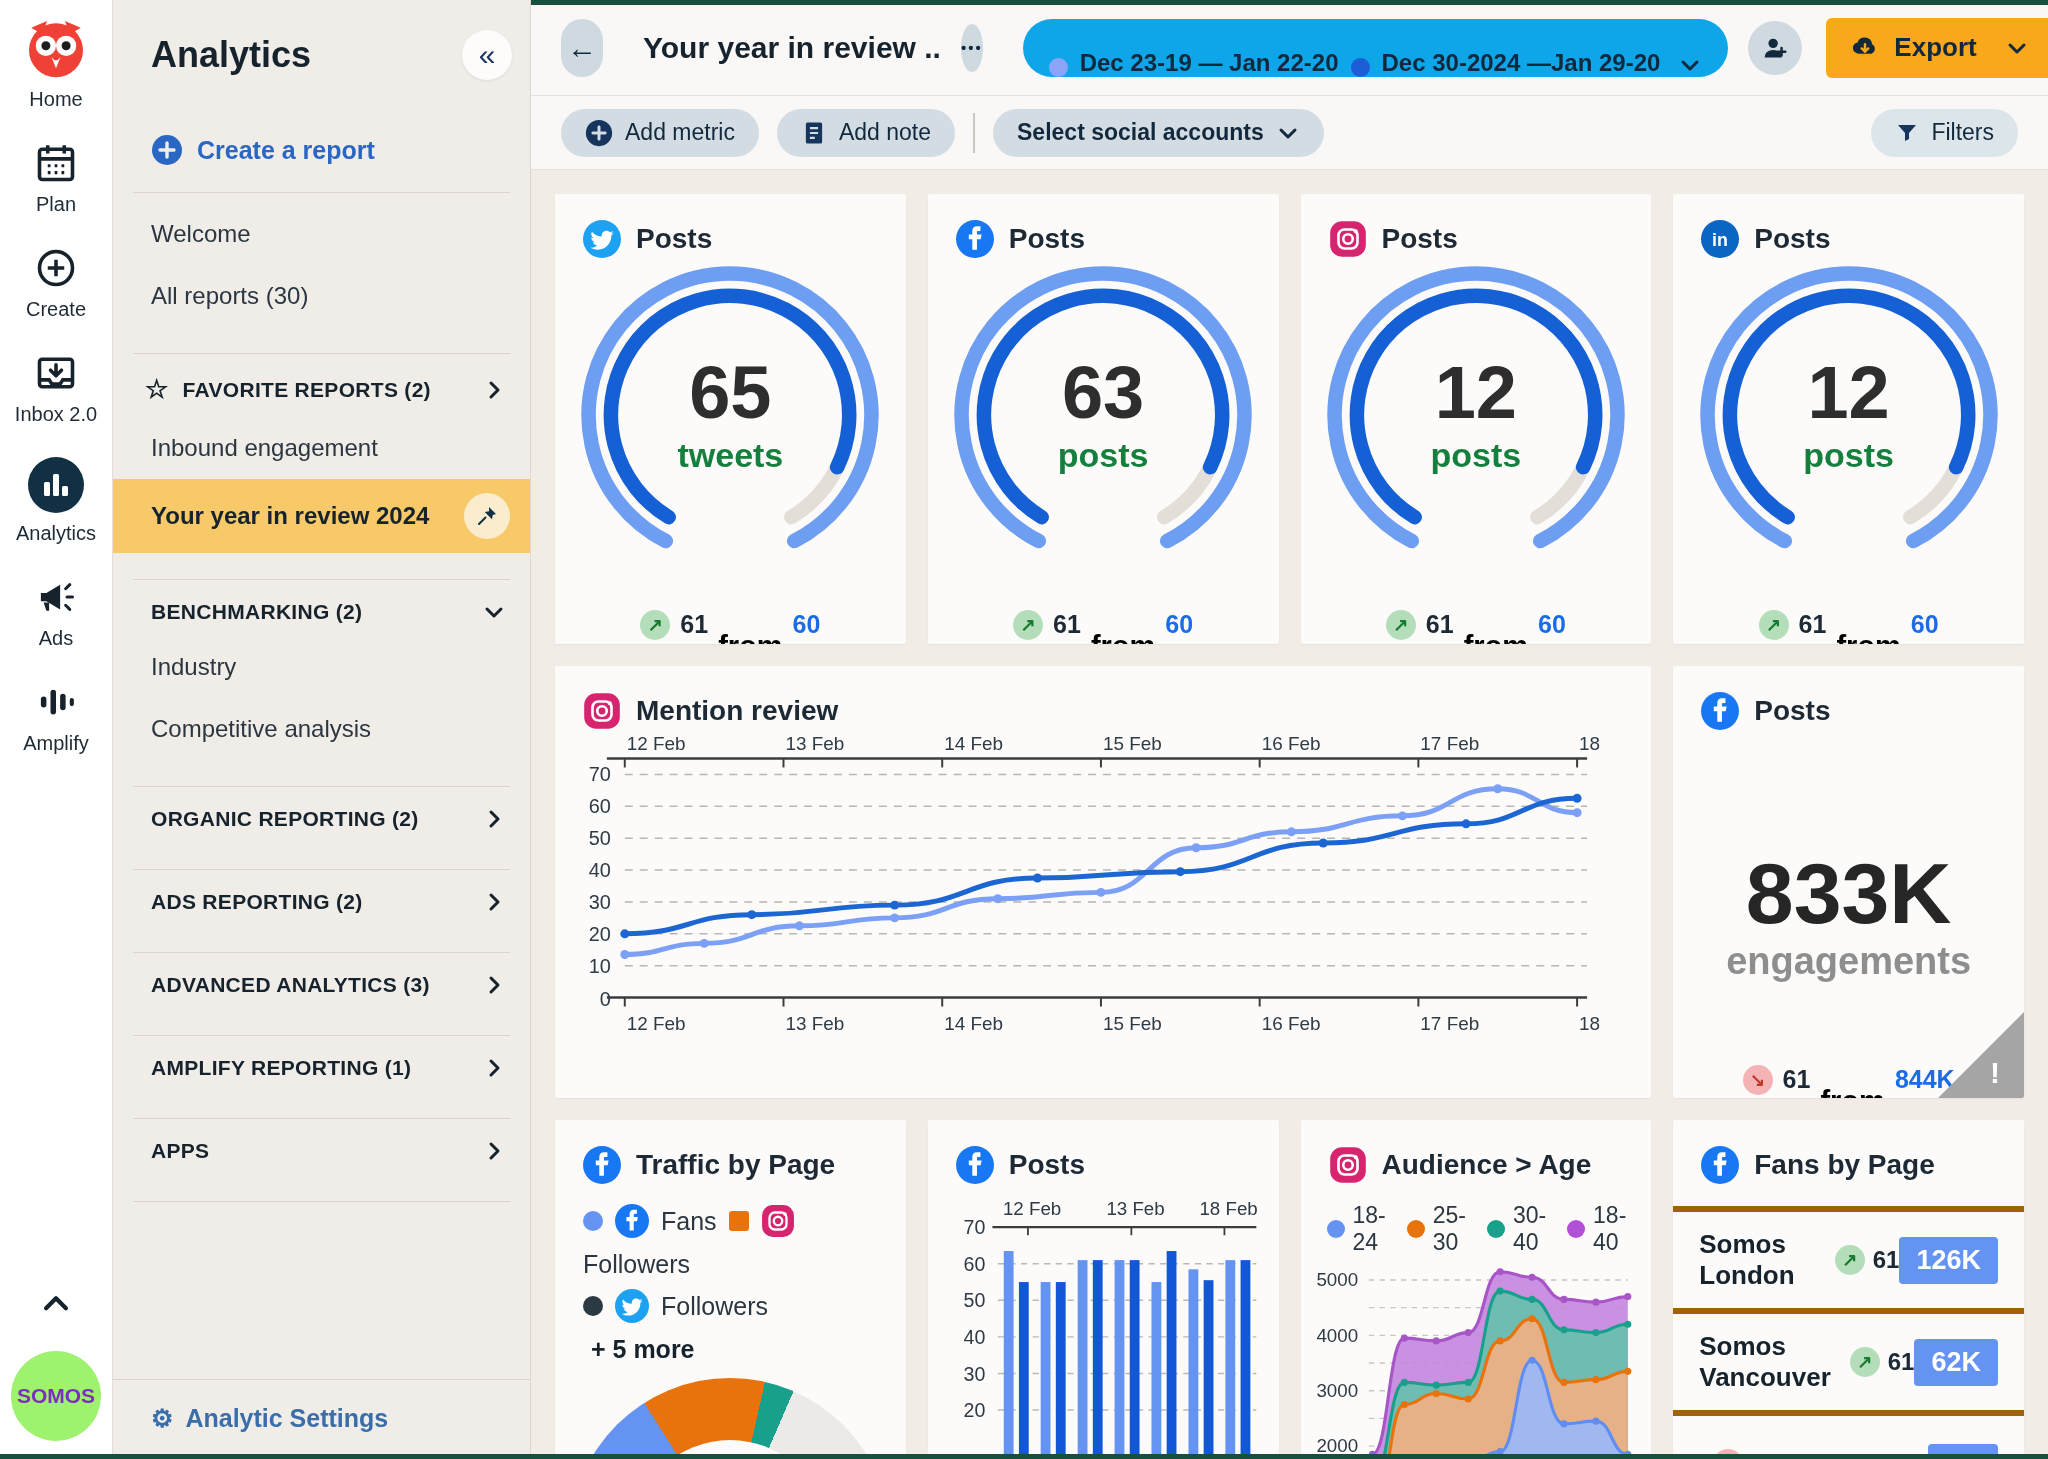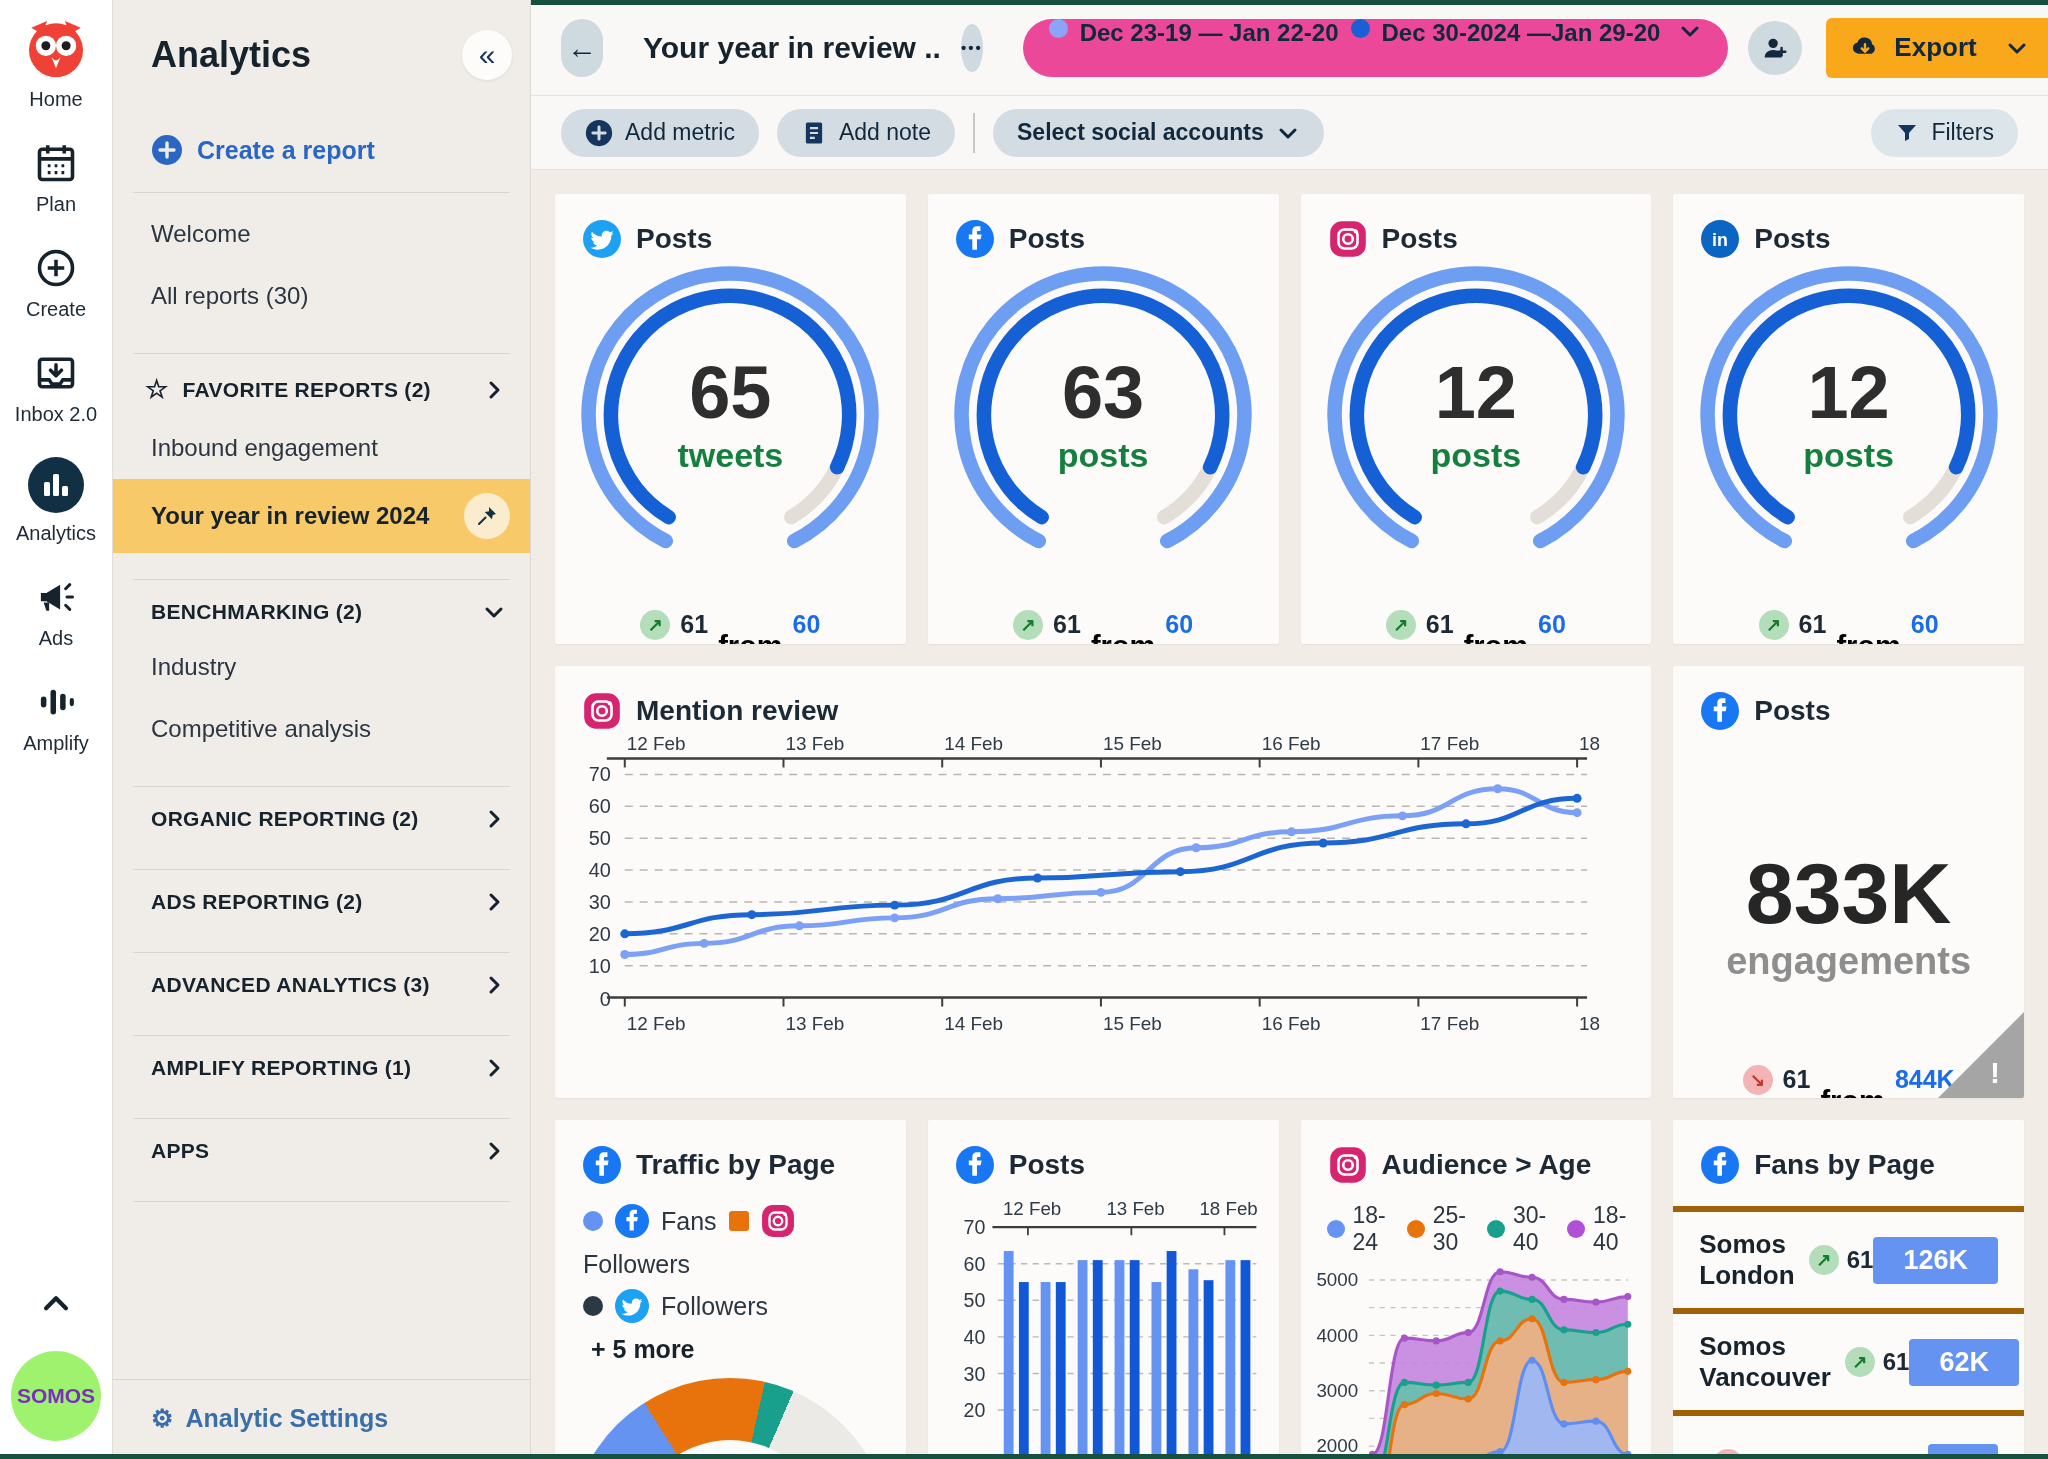--- a/index.html
+++ b/index.html
@@ -36,21 +36,21 @@
   .sb-foot{position:absolute;bottom:0;left:0;right:0;border-top:1px solid #d9d4ce;background:#f0ede9;padding:24px 0 26px 38px;display:flex;align-items:center;gap:12px;color:#3a6ea8;font-weight:bold;font-size:25px;cursor:pointer;}
 
   
   .main{position:absolute;left:531px;top:0;right:0;bottom:0;}
   .hd{height:96px;background:#faf8f6;border-bottom:1px solid #e7e2dd;display:flex;align-items:center;padding:0 30px;gap:20px;}
   .pillbtn{background:#cfd9e0;border:none;border-radius:30px;display:flex;align-items:center;justify-content:center;cursor:pointer;color:#12283d;}
   .backbtn{width:66px;height:58px;font-size:30px;font-weight:bold;}
   .vsep{width:2px;height:40px;background:#ccc6c0;}
   .hd-title{font-size:30px;font-weight:bold;color:#16222c;white-space:nowrap;}
   .dotsbtn{width:48px;height:48px;border-radius:50%;background:#cfd9e0;font-size:15px;letter-spacing:2px;font-weight:bold;display:flex;align-items:center;justify-content:center;color:#12283d;cursor:pointer;}
-  .datepill{height:58px;background:#ec4899;border-radius:30px;display:flex;align-items:flex-start;gap:12px;padding:0 26px;cursor:pointer;}
+  .datepill{height:58px;background:#0ea5e9;border-radius:30px;display:flex;align-items:flex-end;gap:12px;padding:0 26px;cursor:pointer;}
   .datepill .dot{width:19px;height:19px;border-radius:50%;}
   .datepill .dlabel{font-size:24px;font-weight:bold;color:#12283d;white-space:nowrap;}
   .datepill .chev{color:#12283d;margin-left:6px;}
   .personbtn{width:54px;height:54px;border-radius:50%;background:#cfd9e0;display:flex;align-items:center;justify-content:center;color:#12283d;cursor:pointer;}
   .exportbtn{margin-left:4px;height:60px;background:#f9a81b;border:none;border-radius:6px;display:flex;align-items:center;gap:14px;padding:0 24px;cursor:pointer;}
   .exportbtn .xlabel{font-size:26px;font-weight:bold;color:#12283d;}
   .exportbtn .chev{color:#12283d;margin-left:14px;}
 
   .tb{height:74px;background:#faf8f6;border-bottom:1px solid #e7e2dd;display:flex;align-items:center;padding:0 30px;gap:18px;}
   .tbpill{height:48px;background:#d2dce2;border:none;border-radius:26px;display:flex;align-items:center;gap:12px;padding:0 24px;font-size:23px;color:#12283d;cursor:pointer;}
@@ -101,21 +101,21 @@
 
   .aleg{display:flex;gap:20px;padding:18px 24px 0 26px;}
   .aleg .it{display:flex;align-items:center;gap:8px;font-size:23px;color:#2b3640;}
   .aleg .ldot{width:18px;height:18px;}
 
   .fans-rows{margin-top:22px;}
   .fan-row{display:flex;align-items:center;border-top:6px solid #a16207;padding:0 26px;height:102px;}
   .fan-name{font-size:26px;font-weight:bold;color:#16222c;}
   .fan-stat{display:flex;align-items:center;gap:8px;margin-left:14px;}
   .fan-stat .d{font-size:24px;font-weight:bold;color:#1d2a35;}
-  .fan-badge{margin-left:auto;background:#6593f2;color:#fff;font-size:27px;font-weight:bold;border-radius:4px;padding:8px 30px;cursor:pointer;}
+  .fan-badge{margin-left:auto;background:#6593f2;color:#fff;font-size:27px;font-weight:bold;border-radius:4px;padding:8px 17px;cursor:pointer;}
   .chev svg,.ric svg,.nicon svg{display:block;}
 </style>
 </head>
 <body>
 
 <div id="app">
   <div class="edge-top" style="background: rgb(23, 80, 63);"></div>
   <div class="edge-bottom" style="background: rgb(23, 80, 63);"></div>
 
   <nav class="rail">

